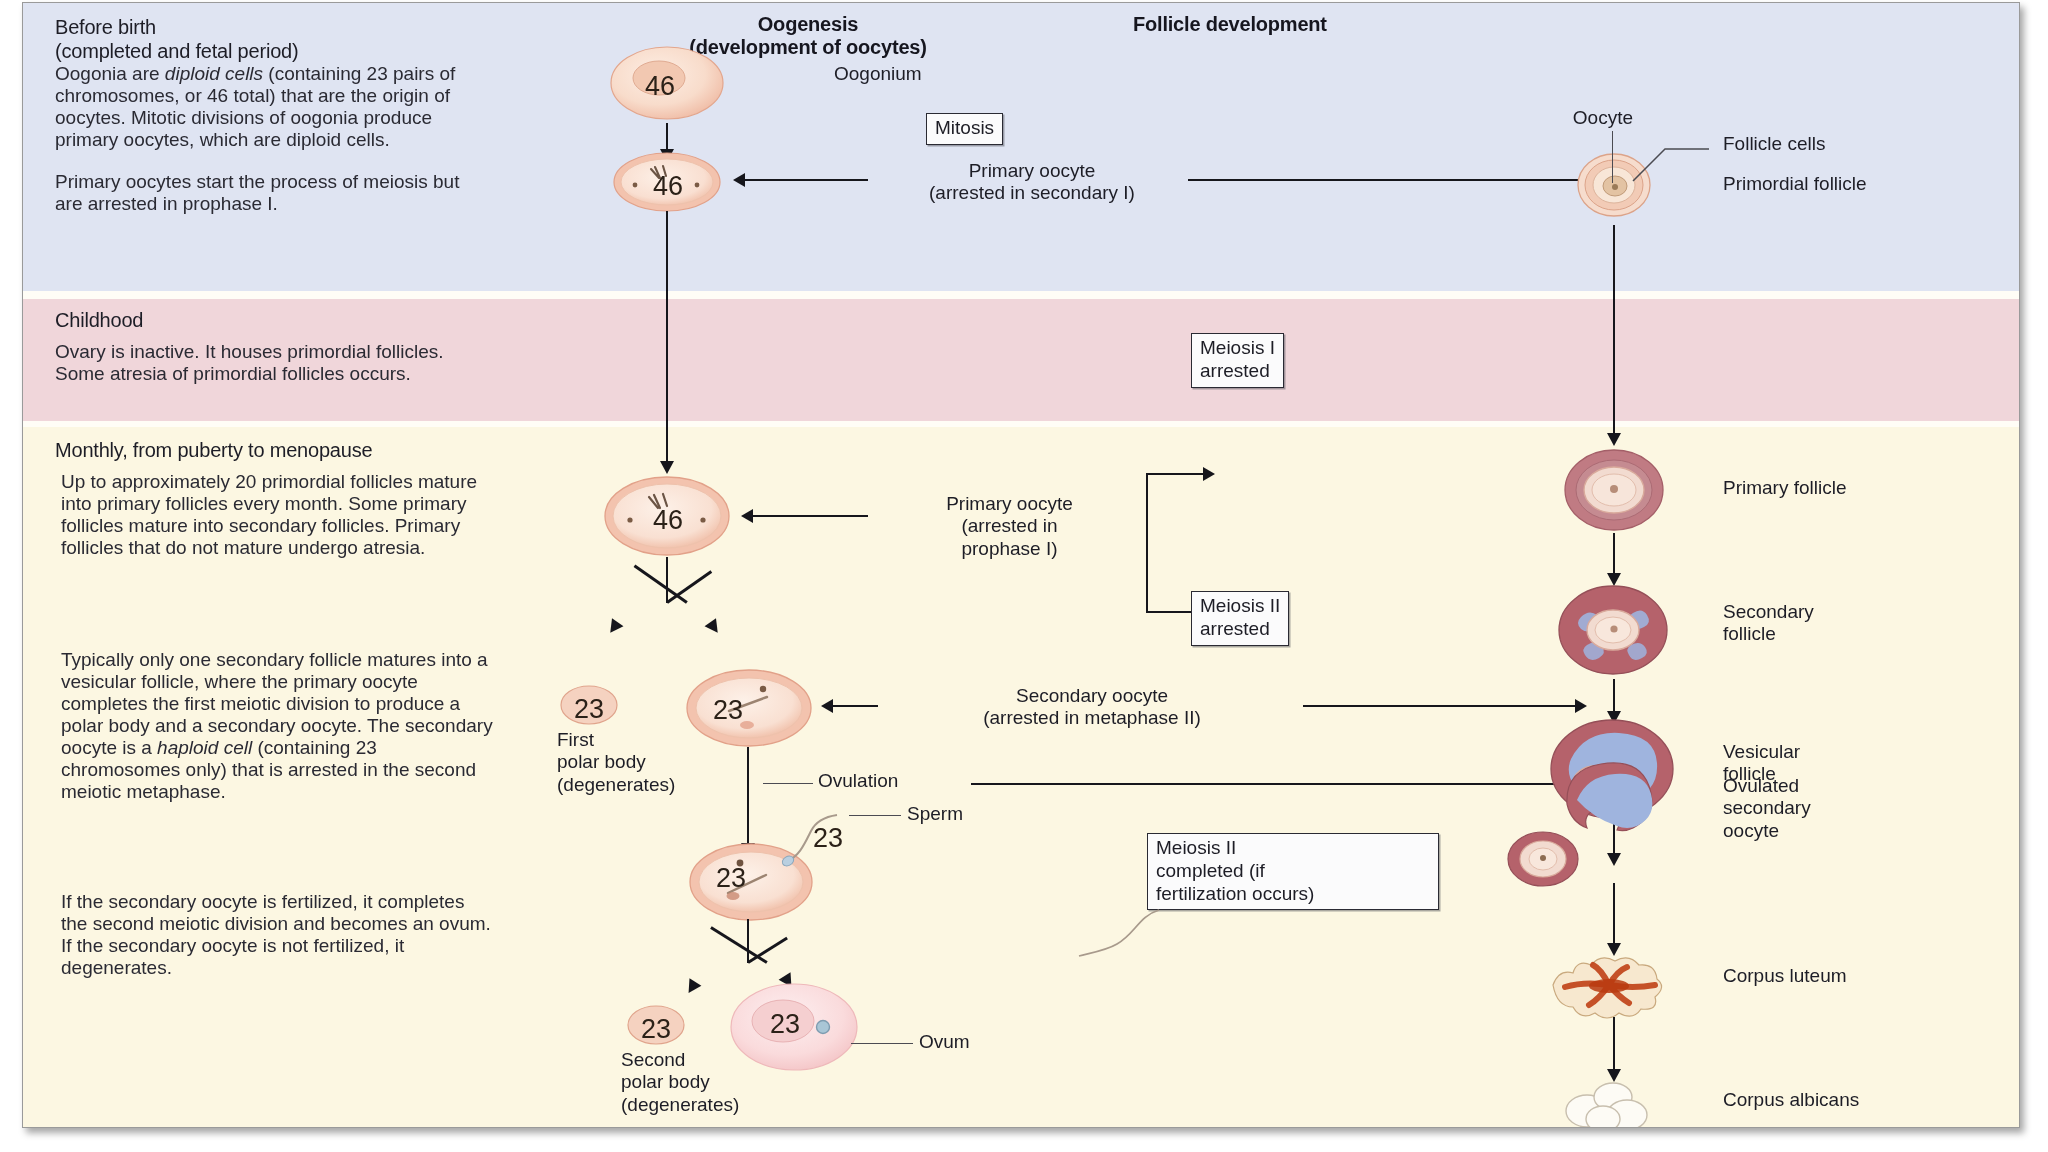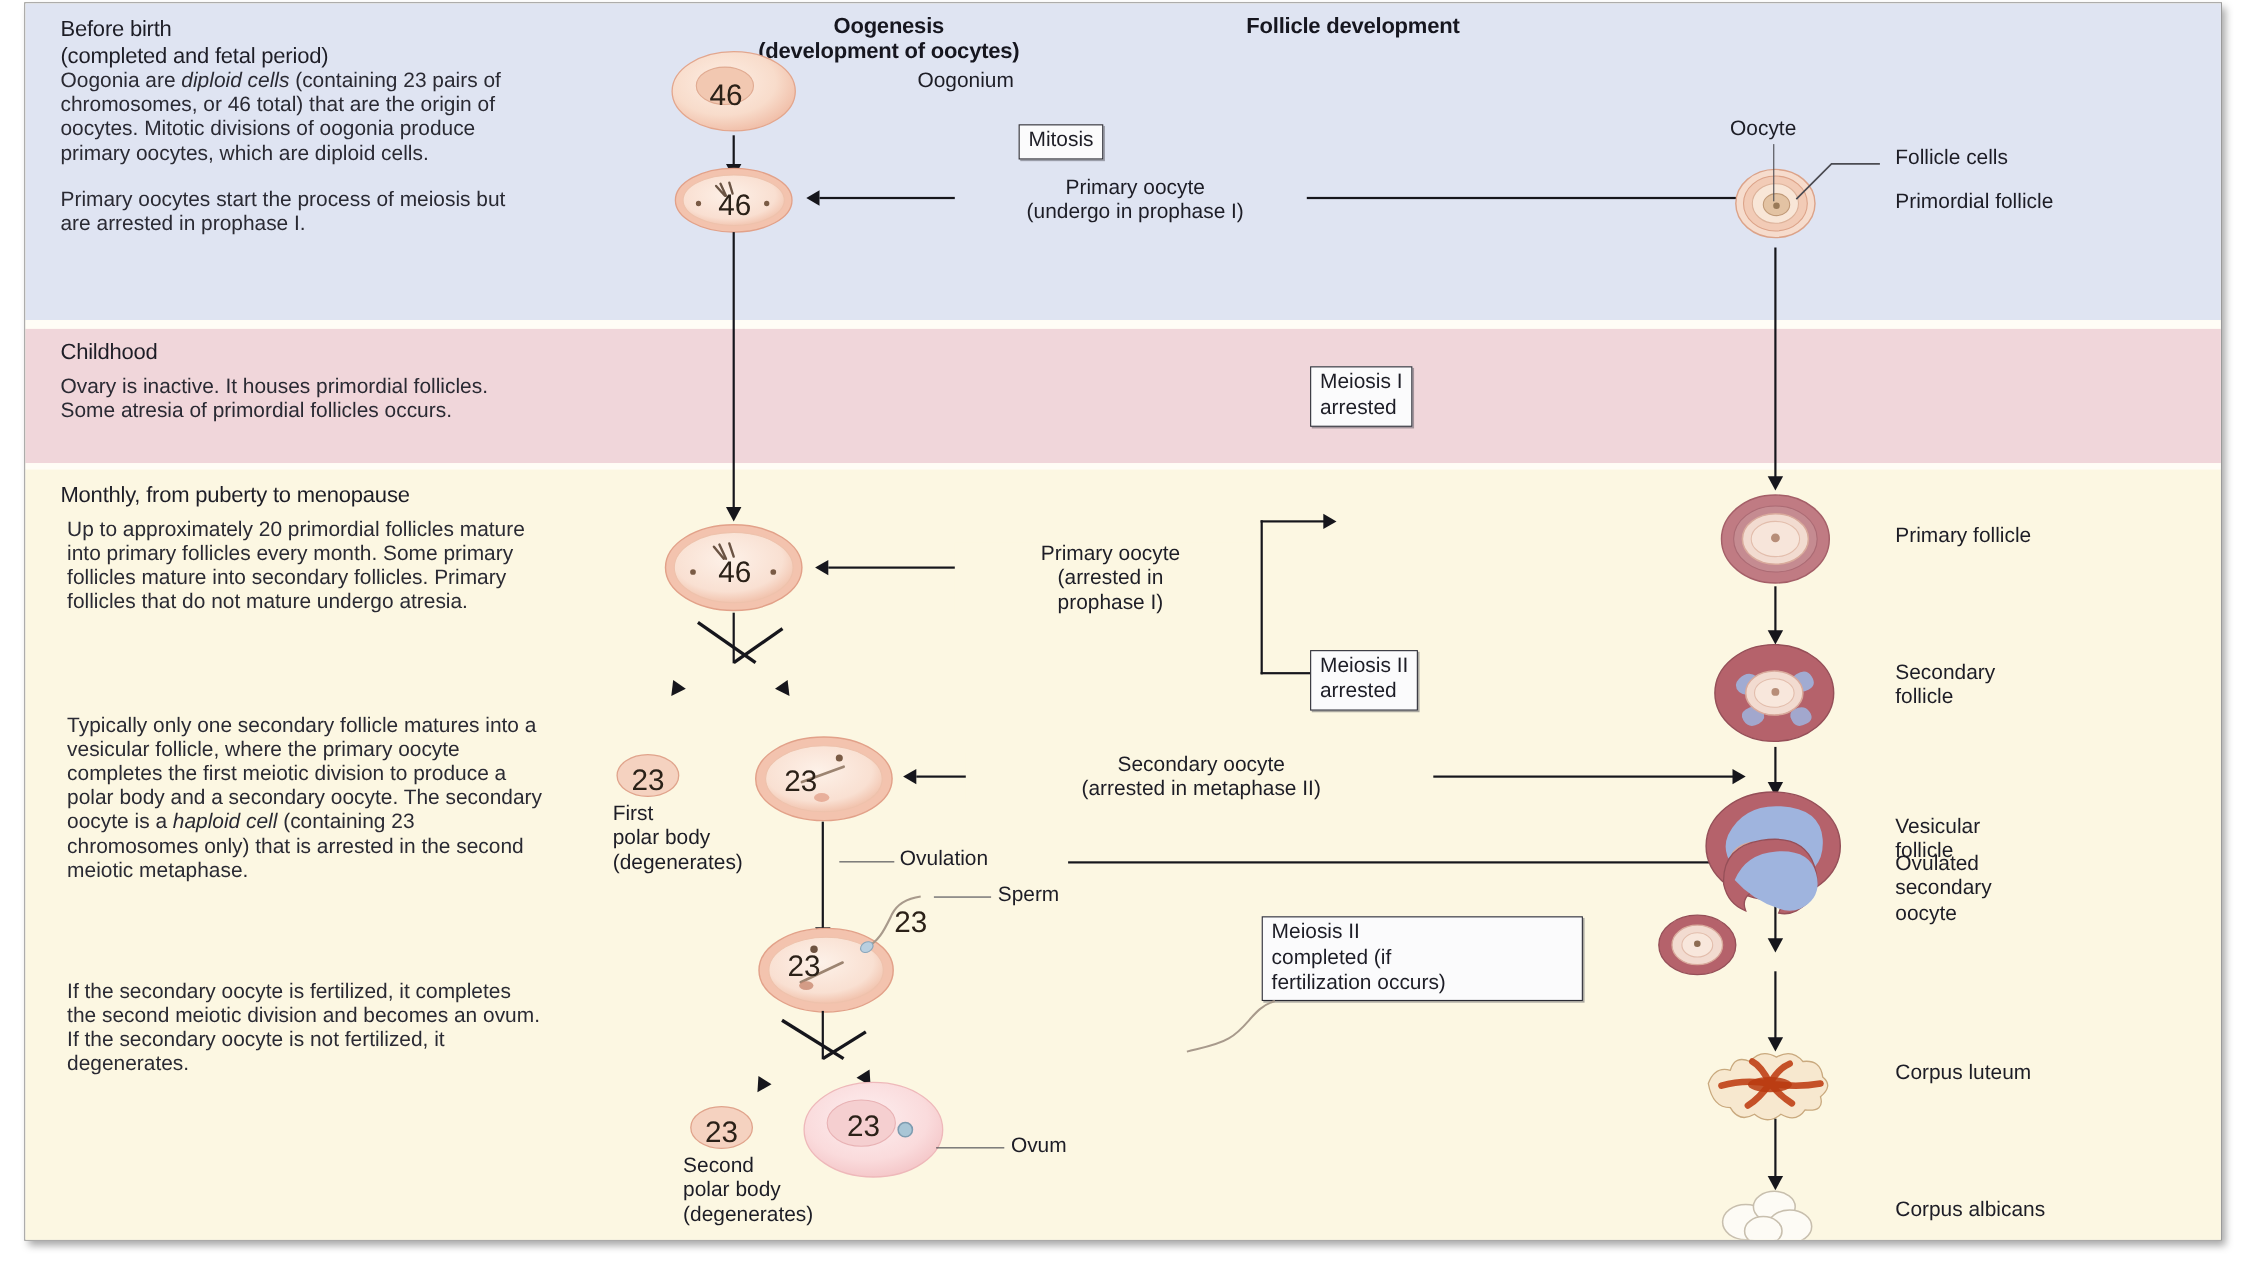--- a/index.html
+++ b/index.html
@@ -128,21 +128,21 @@
         <circle cx="24" cy="34" r="2.4" fill="#7a5b45"></circle>
         <circle cx="86" cy="34" r="2.4" fill="#7a5b45"></circle>
       </svg>
       <div class="num" style="left:42px;top:20px;">46</div>
     </div>
 
     <div class="ln h" style="left:722px;top:176px;width:438px;"></div>
     <div class="arrowhead ah-left" style="left:710px;top:170px;"></div>
     <div class="lbl c" style="left:845px;top:157px;width:320px;background:#dfe4f2;padding:0 4px;">
       <span>Primary oocyte</span><br>
-      <span>(undergo in prophase I)</span>
+      <span>(arrested in secondary I)</span>
     </div>
 
     <div class="ln h" style="left:1165px;top:176px;width:410px;"></div>
     <div class="arrowhead ah-right" style="left:1572px;top:170px;"></div>
 
     <div class="ln v" style="left:643px;top:208px;height:252px;"></div>
     <div class="arrowhead ah-down" style="left:637px;top:458px;"></div>
 
     <div class="box" style="left:1168px;top:330px;">
       <span>Meiosis I</span><br>

